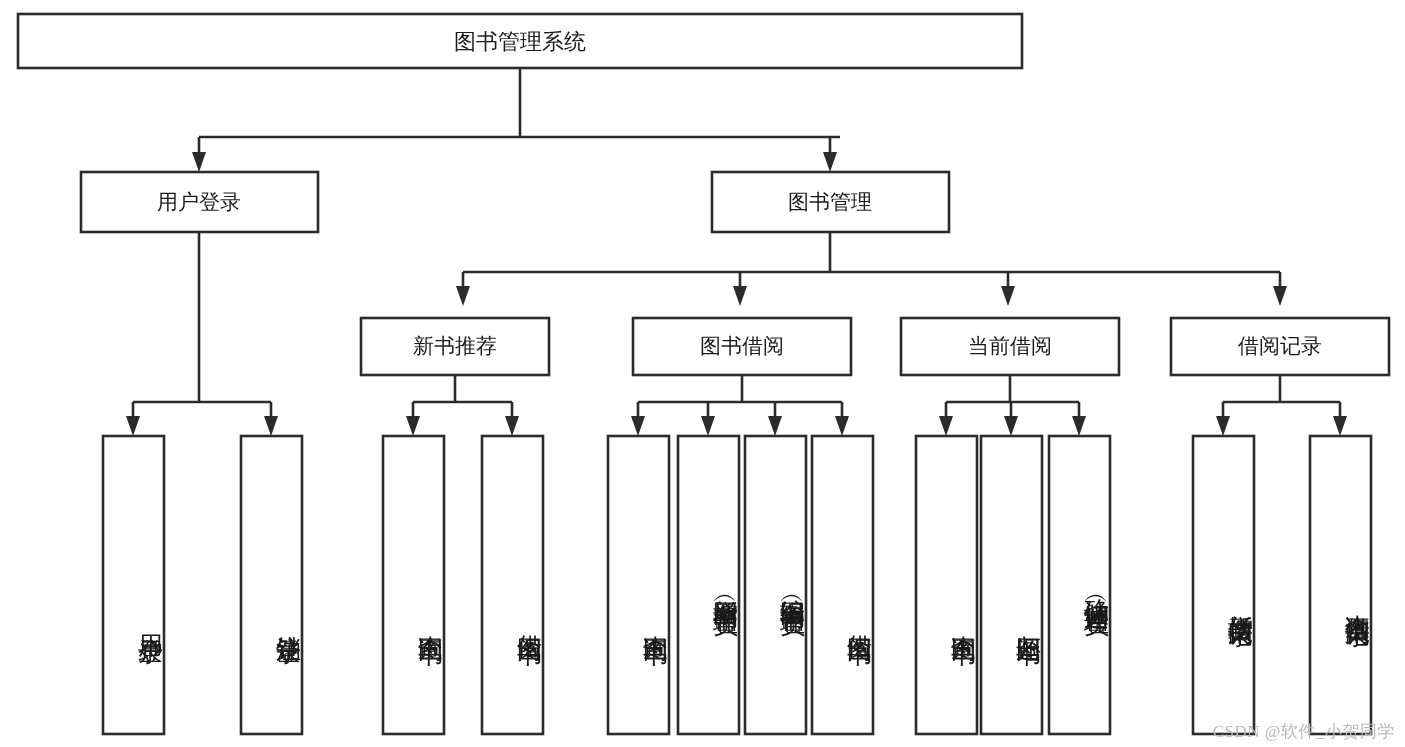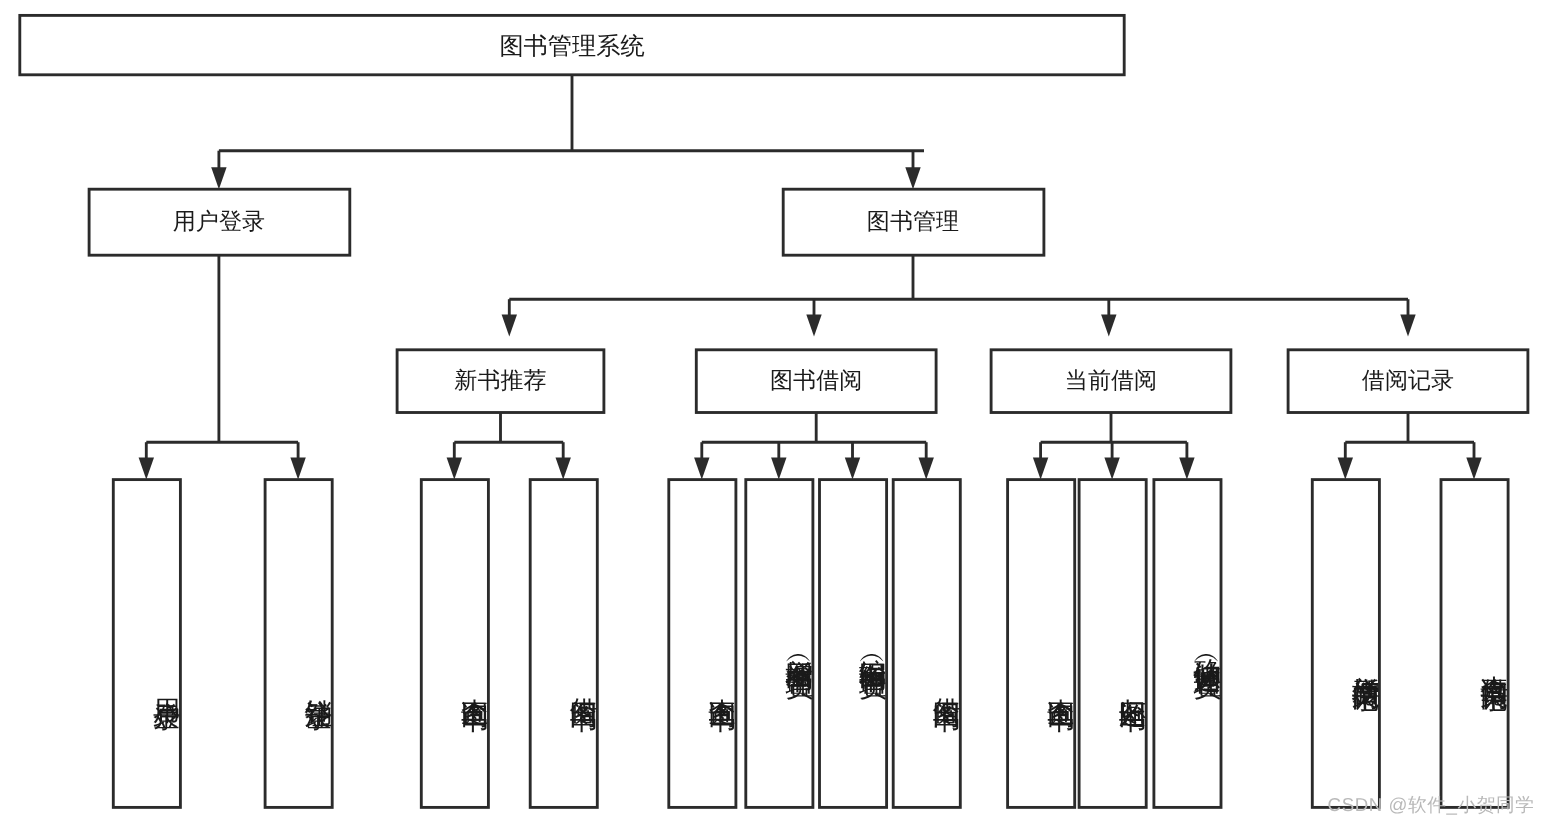--- a/index.html
+++ b/index.html
@@ -64,21 +64,21 @@
     white-space: nowrap;
     display: flex;
     align-items: flex-start;
     justify-content: center;
     pointer-events: none;
   }
   .watermark {
     position: absolute;
     right: 10px;
     bottom: 4px;
-    font-family: Liberation Sans, sans-serif;
+    font-family: Liberation Serif, serif;
     font-size: 17px;
     color: #b9b9b9;
     white-space: nowrap;
     letter-spacing: 0.5px;
   }
 </style>
 </head>
 <body>
 
 <div id="diagram-root">

